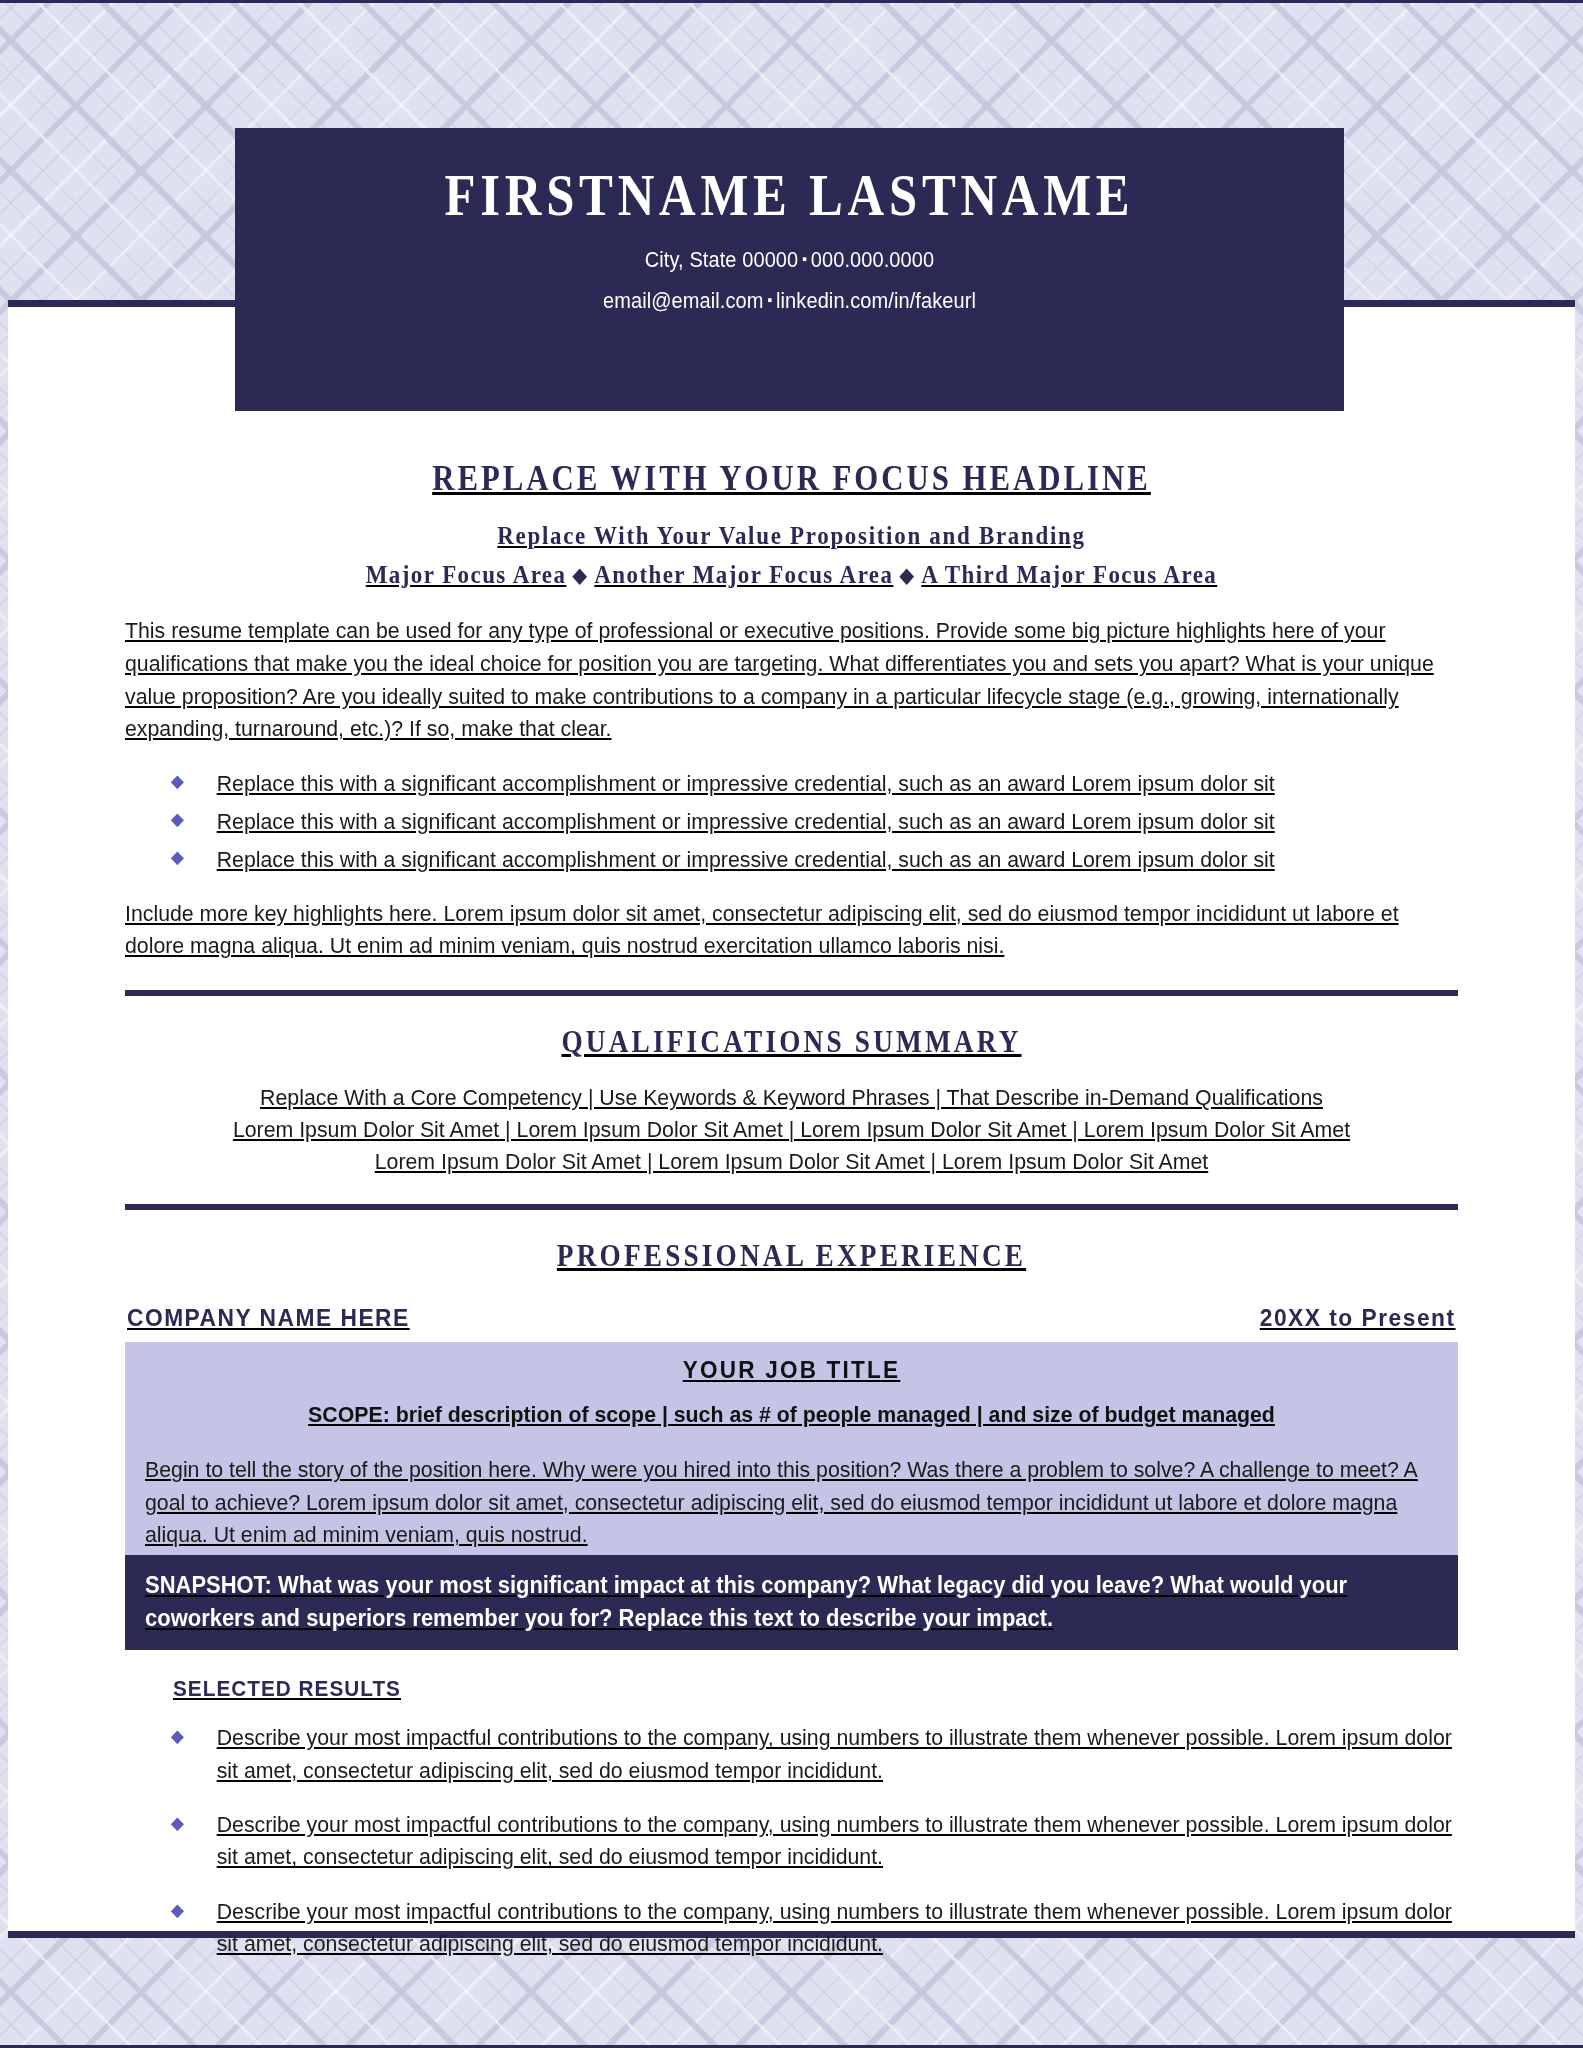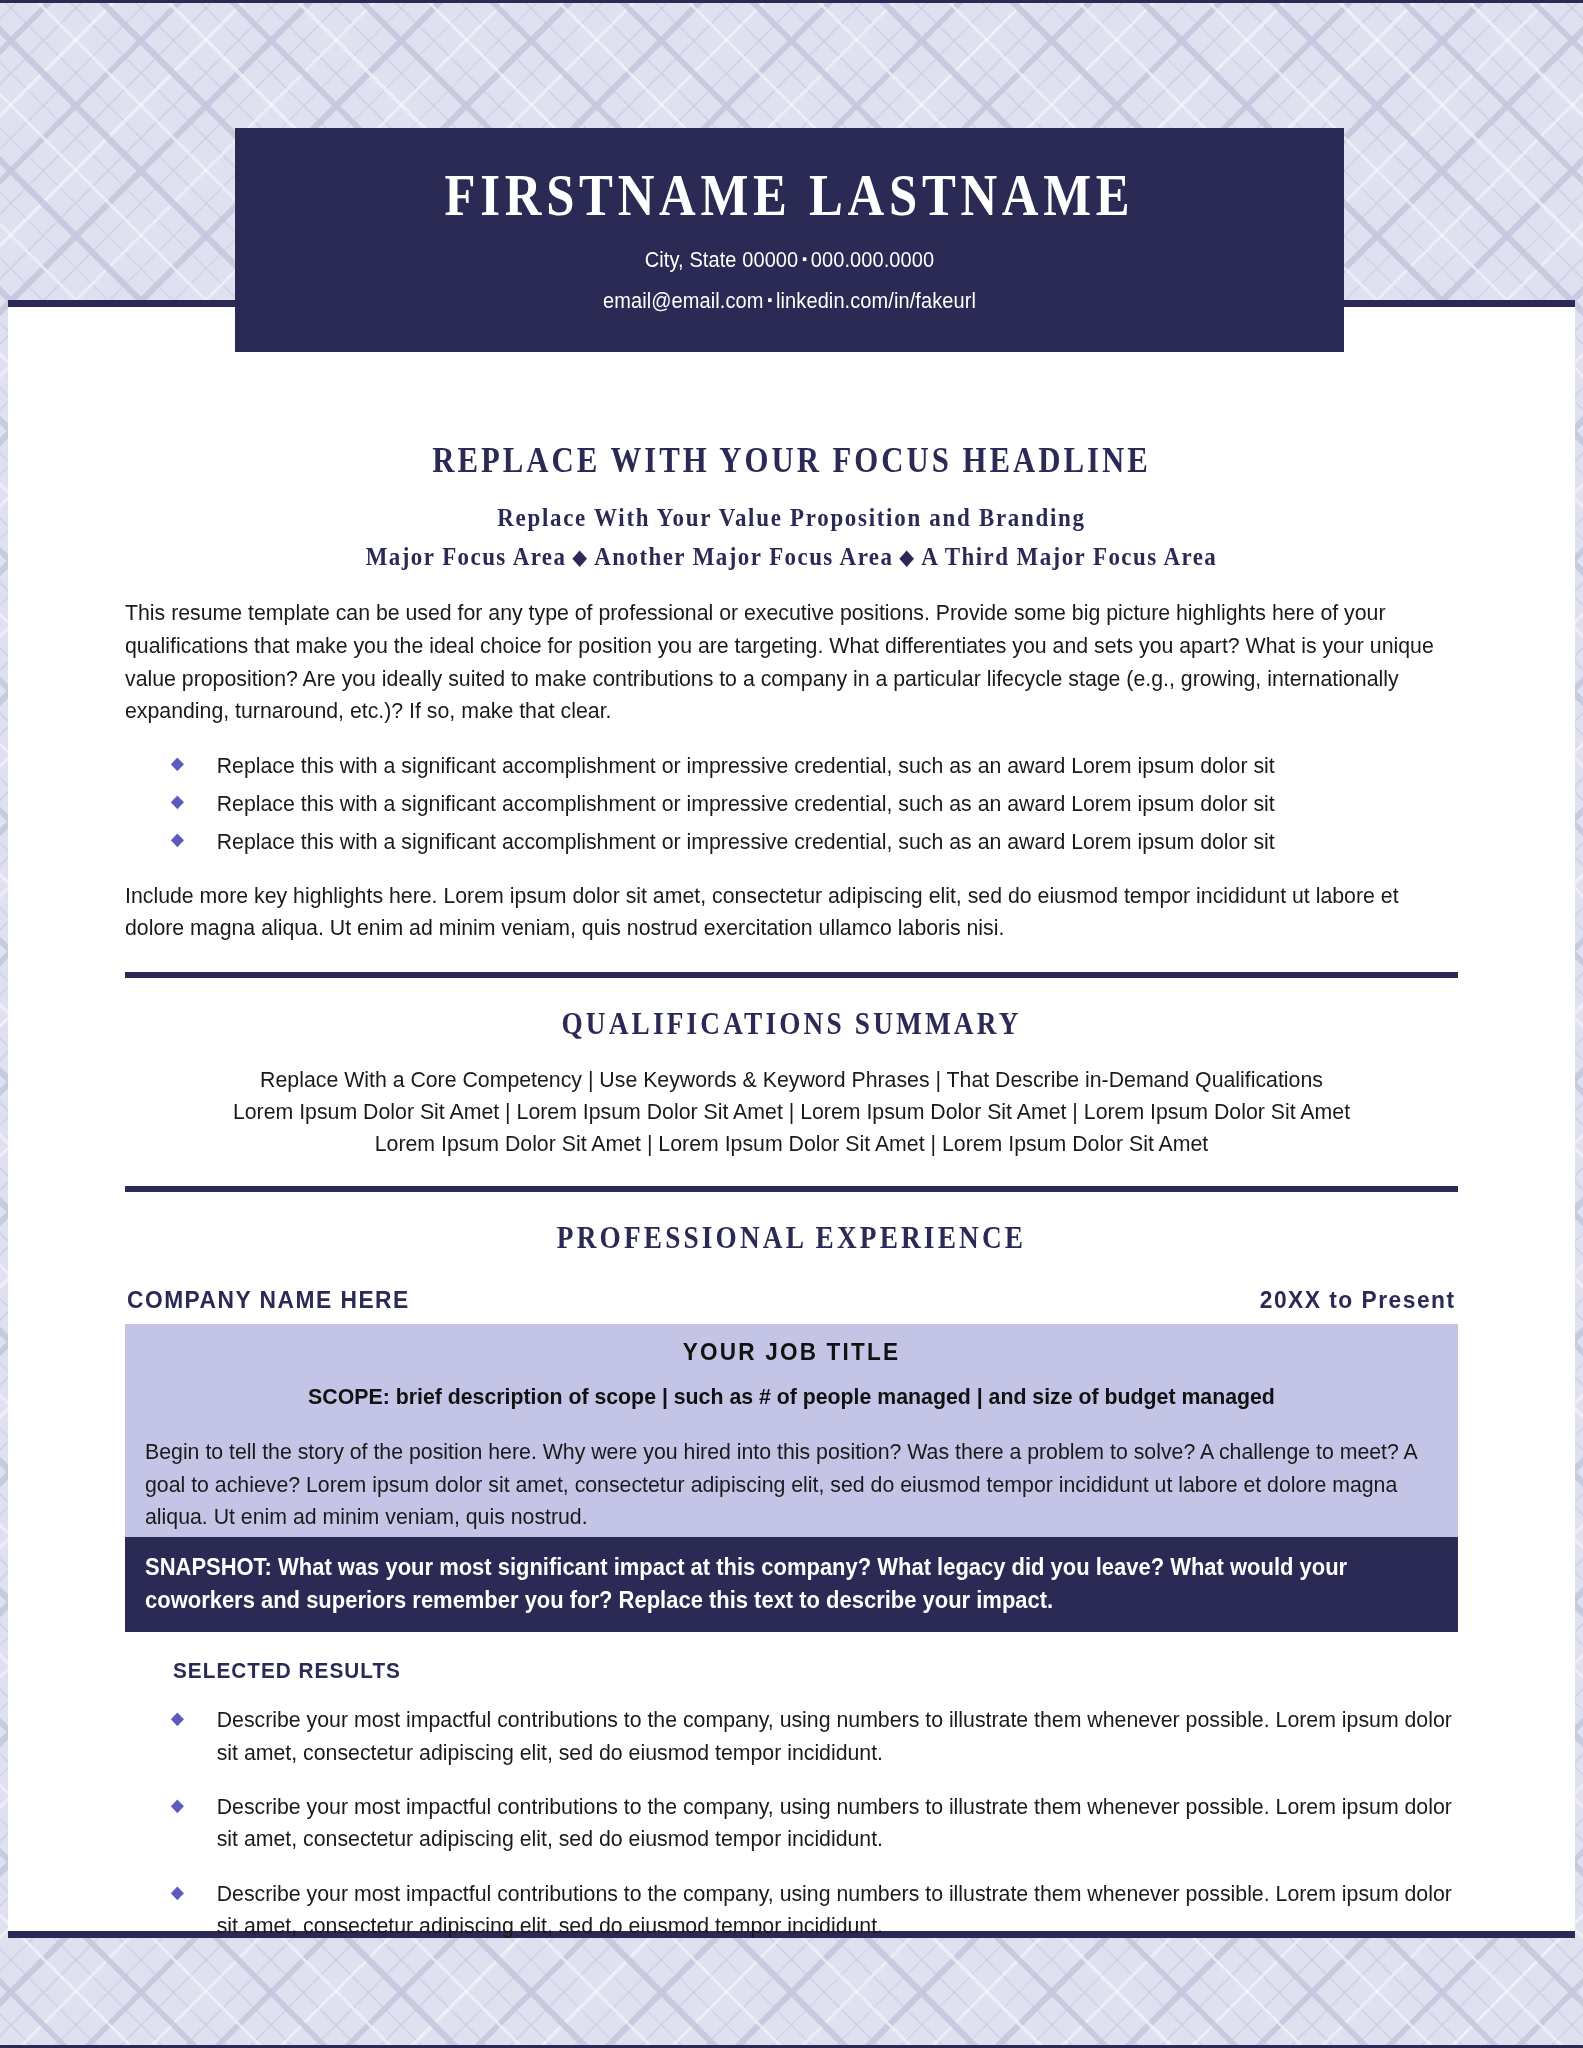--- a/index.html
+++ b/index.html
@@ -70,21 +70,21 @@
   }
   .edge-line.top { top: 0; }
   .edge-line.bottom { bottom: 0; }
 
   
   .name-block {
     position: absolute;
     left: 235px;
     top: 128px;
     width: 1109px;
-    height: 224px;
+    height: 283px;
     background: #2b2a55;
     color: #ffffff;
     text-align: center;
     box-sizing: border-box;
     padding-top: 34px;
     z-index: 4;
   }
   .name-title {
     font-family: "Liberation Serif", serif;
     font-size: 59px;
@@ -109,24 +109,25 @@
     display: inline-block;
     vertical-align: 3px;
     font-size: 15px;
     padding: 0 4px;
   }
 
   
   .content {
     position: absolute;
     left: 125px;
-    top: 416px;
+    top: 434px;
     width: 1333px;
     box-sizing: border-box;
     z-index: 3;
+    text-decoration: underline;
   }
 
   .headline {
     font-family: "Liberation Serif", serif;
     font-size: 35px;
     font-weight: bold;
     color: #2b2a55;
     text-align: center;
     letter-spacing: 3.4px;
     transform: scaleX(0.88);

